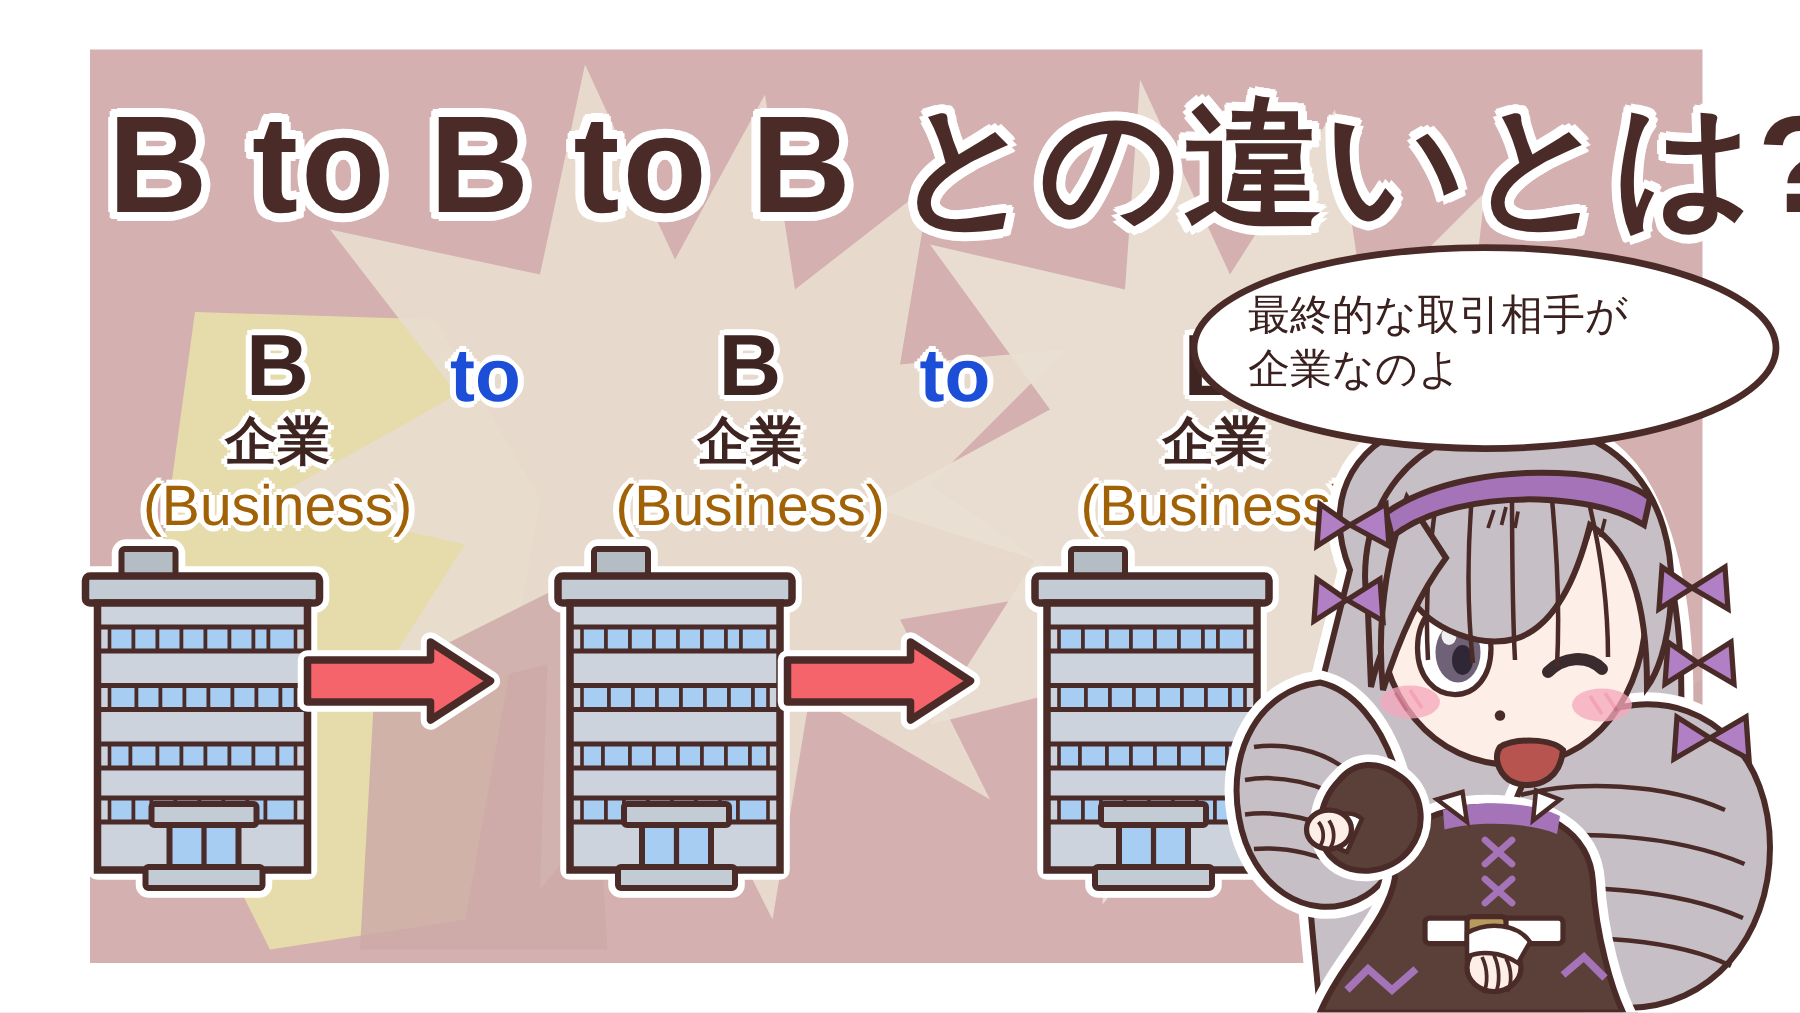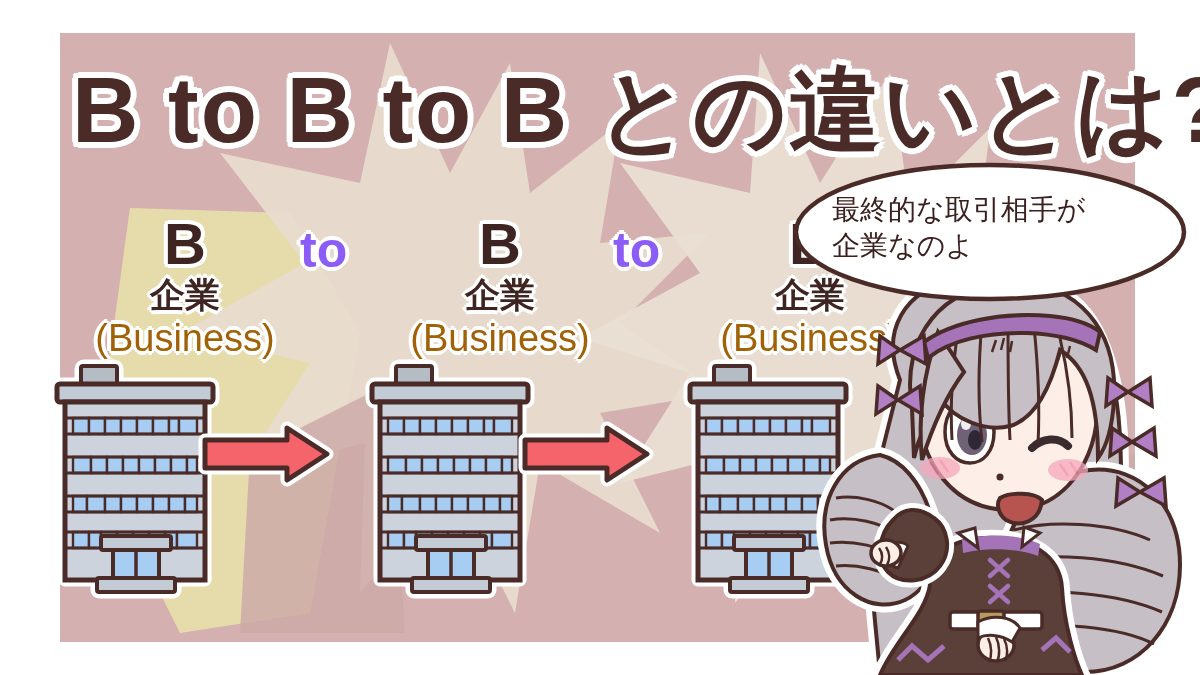--- a/index.html
+++ b/index.html
@@ -54,21 +54,21 @@
       4px 0 0 #fff,-4px 0 0 #fff,0 4px 0 #fff,0 -4px 0 #fff;
   }
   .node-label .en{
     display:block;font-size:38px;font-weight:400;color:#a16207;line-height:1.15;
     text-shadow:
       3px 0 0 #fff,-3px 0 0 #fff,0 3px 0 #fff,0 -3px 0 #fff,
       2px 2px 0 #fff,-2px 2px 0 #fff,2px -2px 0 #fff,-2px -2px 0 #fff,
       4px 0 0 #fff,-4px 0 0 #fff,0 4px 0 #fff,0 -4px 0 #fff;
   }
   .to-label{
-    position:absolute;font-size:50px;font-weight:700;color:#8b5cf6;line-height:1;
+    position:absolute;font-size:50px;font-weight:700;color:#1d4ed8;line-height:1;
     text-shadow:
       3px 0 0 #fff,-3px 0 0 #fff,0 3px 0 #fff,0 -3px 0 #fff,
       2px 2px 0 #fff,-2px 2px 0 #fff,2px -2px 0 #fff,-2px -2px 0 #fff,
       4px 0 0 #fff,-4px 0 0 #fff,0 4px 0 #fff,0 -4px 0 #fff;
     padding-left: 48px;
   }
 
   
   .artlayer{position:absolute;left:0;top:0;width:1200px;height:675px;pointer-events:none;}
 

